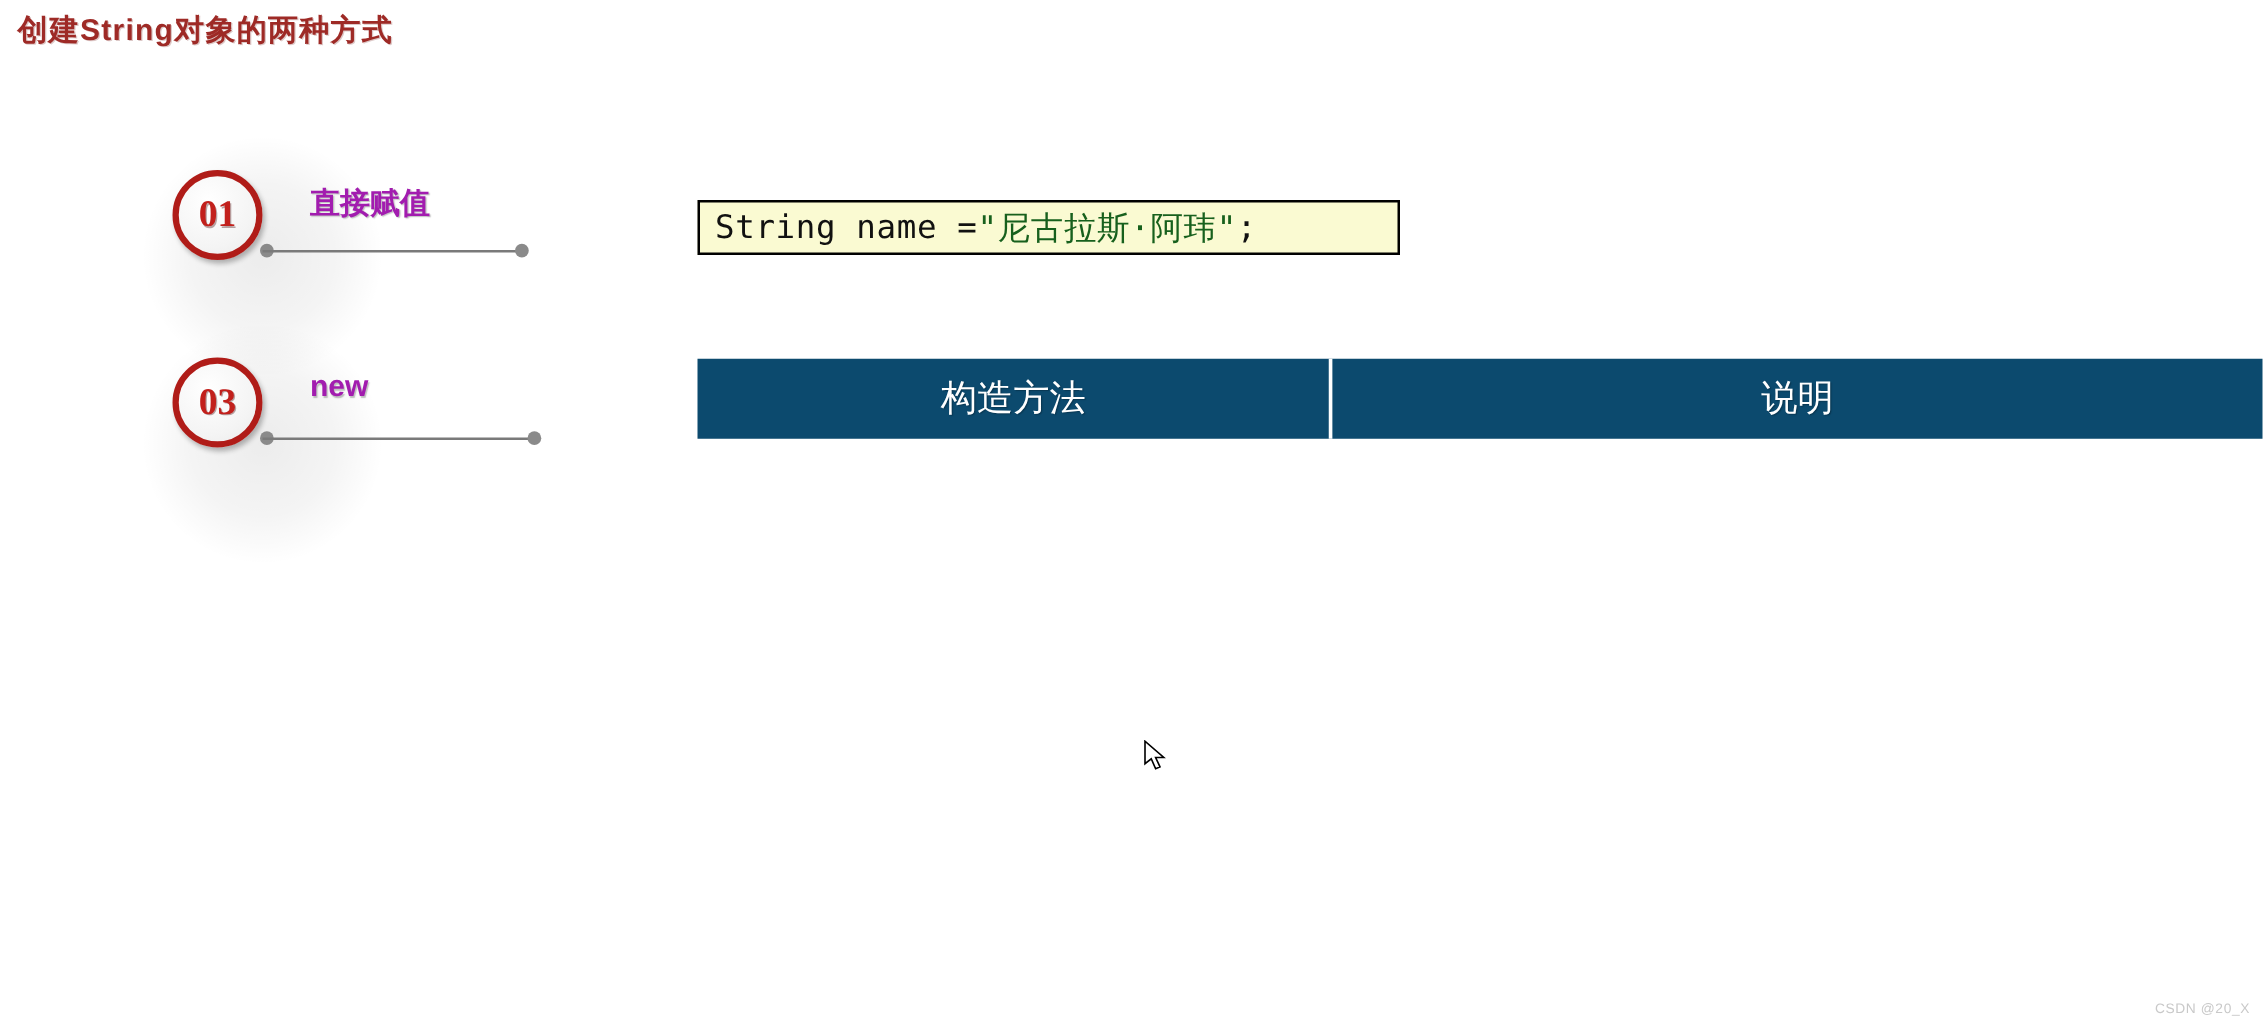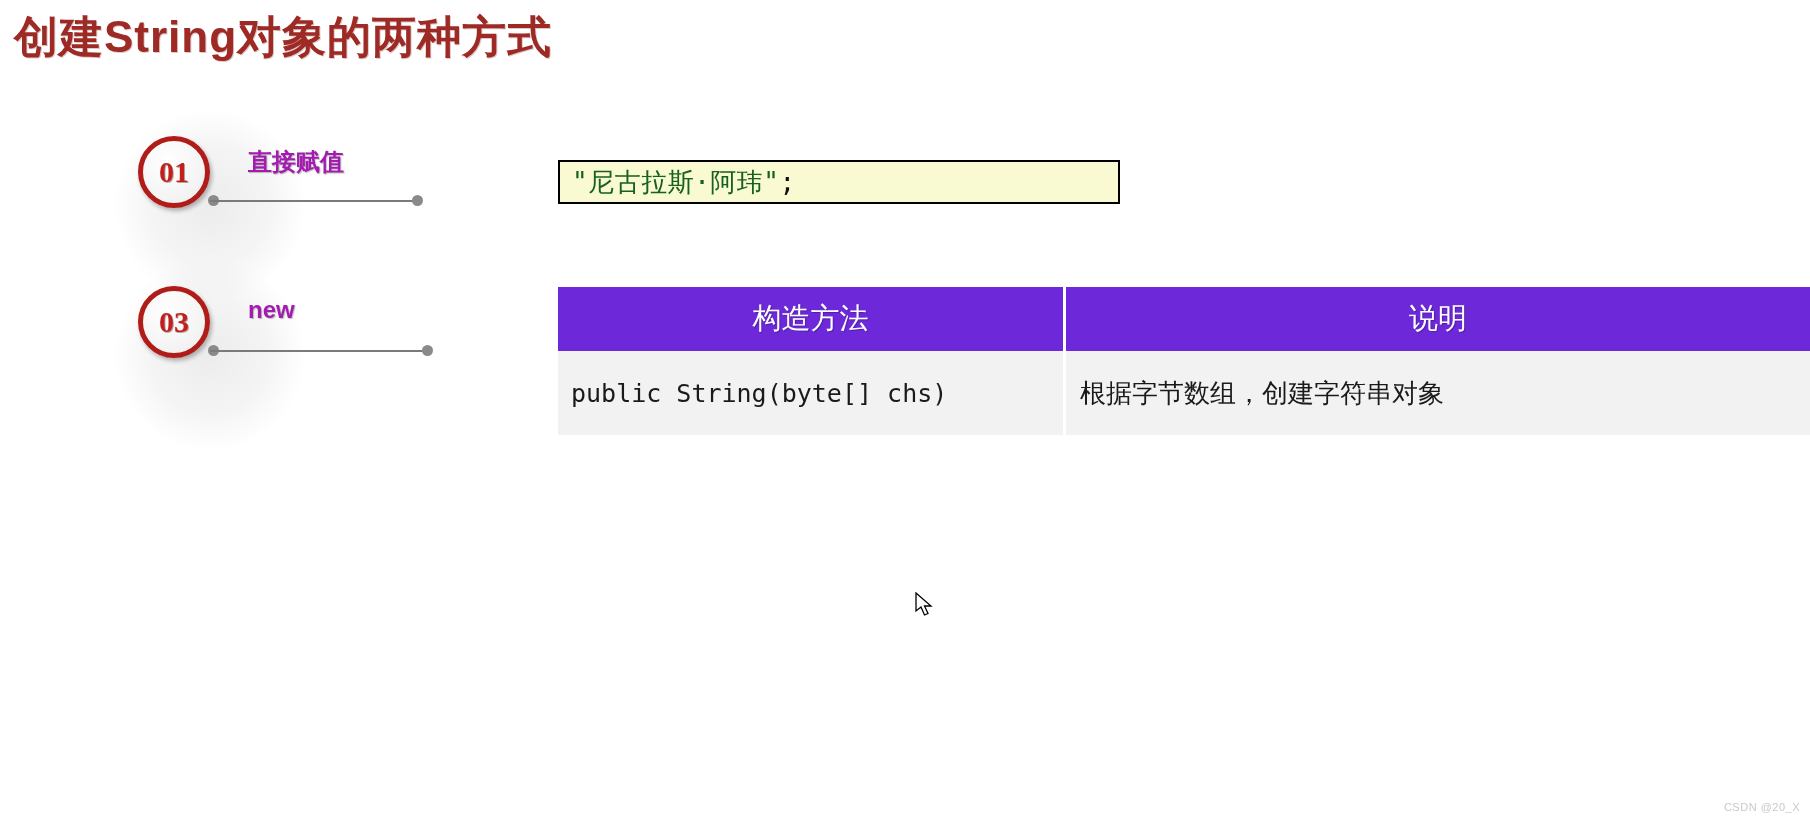--- a/index.html
+++ b/index.html
@@ -13,21 +13,21 @@
     position: relative;
     overflow: hidden;
     font-family: "Liberation Sans", sans-serif;
   }
 
   
   #slide-title {
     position: absolute;
     left: 14px;
     top: 8px;
-    font-size: 44px;
+    font-size: 24px;
     font-weight: bold;
     color: #9e2a26;
     letter-spacing: 1px;
     text-shadow: 1px 1px 0 rgba(120,40,35,0.25);
     white-space: nowrap;
   }
 
   
   .step {
     position: absolute;
@@ -129,21 +129,21 @@
   #ctor-table {
     position: absolute;
     left: 558px;
     top: 287px;
     width: 1252px;
     border-collapse: separate;
     border-spacing: 0;
     table-layout: fixed;
   }
   #ctor-table th {
-    background: #6d28d9;
+    background: #0c4a6e;
     color: #ffffff;
     font-size: 29px;
     font-weight: normal;
     height: 62px;
     text-align: center;
     border-right: 3px solid #ffffff;
     text-shadow: 1px 1px 1px rgba(0,0,0,0.25);
   }
   #ctor-table th:last-child { border-right: none; }
 
@@ -232,42 +232,39 @@
   <div class="step-circle">
     <span class="step-number">03</span>
   </div>
   <div class="step-label">new</div>
   <div class="dot dot-left"></div>
   <div class="step-line"></div>
   <div class="dot dot-right"></div>
 </div>
 
 <div id="code-box">
+  <span class="code-plain">String name = </span>
     <span class="code-string">"尼古拉斯·阿玮"</span>
     <span class="code-plain">;</span>
 </div>
 
 <div id="clipped-sliver">：</div>
 
 <table id="ctor-table">
   <colgroup>
     <col class="col-method">
     <col class="col-desc">
   </colgroup>
   <thead>
     <tr>
       <th>构造方法</th>
       <th>说明</th>
     </tr>
   </thead>
   <tbody>
-    <tr class="row-light">
-      <td class="cell-method">public String(byte[] chs)</td>
-      <td class="cell-desc">根据字节数组，创建字符串对象</td>
-    </tr>
   </tbody>
 </table>
 
 <svg id="mouse-cursor" viewBox="0 0 20 26">
   <polygon points="1,1 1,19 6,15 9.5,23 13,21.5 9.5,14 16,14" fill="#ffffff" stroke="#000000" stroke-width="1.3"></polygon>
 </svg>
 
 <div id="watermark">CSDN @20_X</div>
 
 </body></html>

